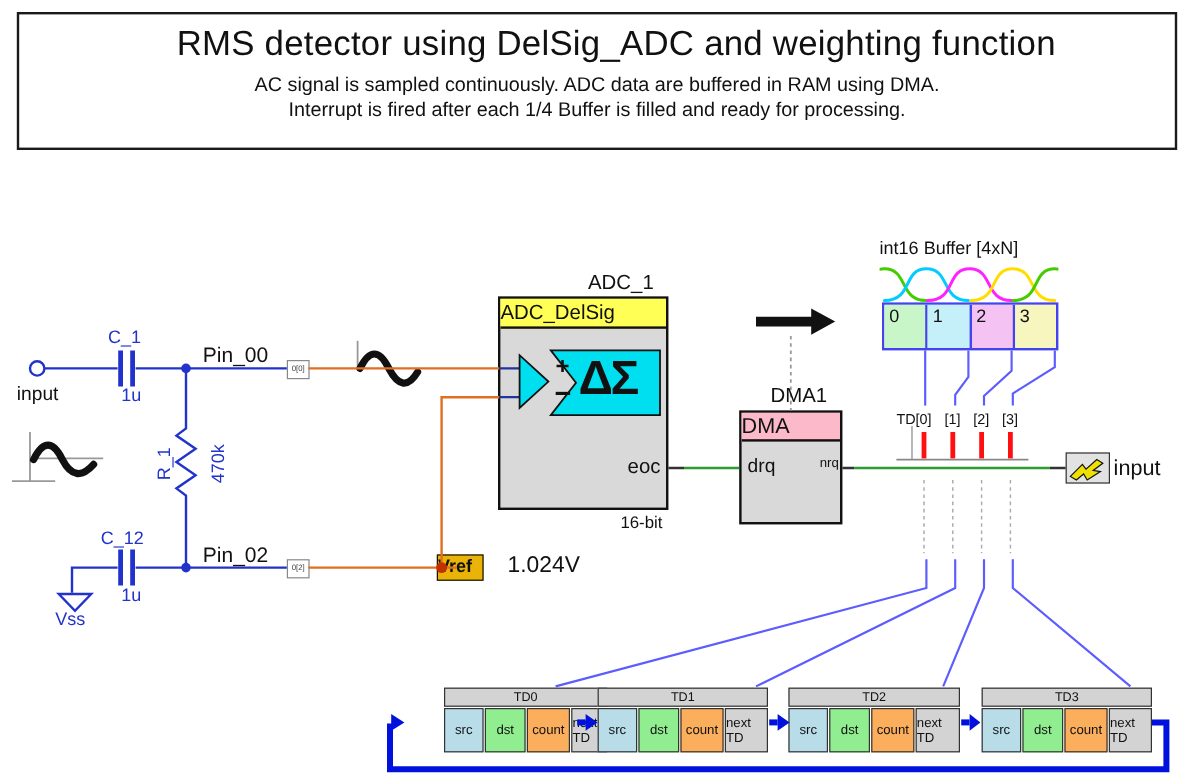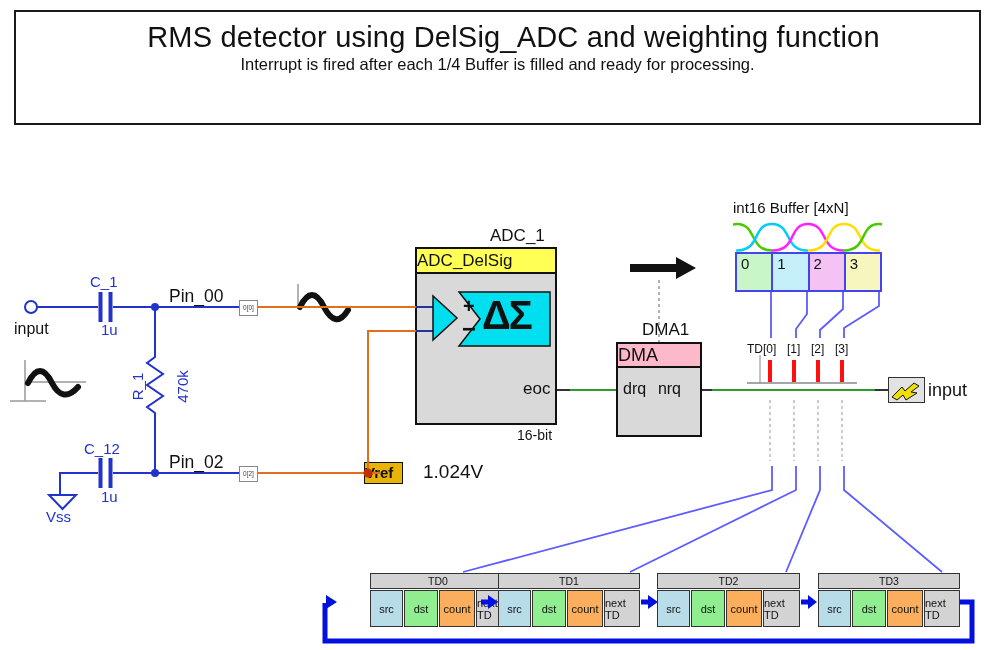--- a/index.html
+++ b/index.html
@@ -51,20 +51,21 @@
   .sym-minus { left:462px; top:315px; font-size:24px; font-weight:bold; }
   .sym-ds { left:482px; top:293px; font-size:40px; font-weight:bold; letter-spacing:-2px; }
 </style>
 </head>
 <body>
 
 <div id="canvas">
 
   <div class="abs title-box">
     <div class="main-title">RMS detector using DelSig_ADC and weighting function</div>
+    <div class="subtitle">AC signal is sampled continuously. ADC data are buffered in RAM using DMA.</div>
     <div class="subtitle" style="margin-top:0">Interrupt is fired after each 1/4 Buffer is filled and ready for processing.</div>
   </div>
 
 
   <span class="lbl" style="left:14px; top:320px; font-size:16px;">input</span>
   <span class="lbl blue" style="left:90px; top:273px; font-size:15px;">C_1</span>
   <span class="lbl blue" style="left:101px; top:321px; font-size:15px;">1u</span>
   <span class="lbl blue rot" style="left:115px; top:378px; width:44px; font-size:15px;">R_1</span>
   <span class="lbl blue rot" style="left:158px; top:378px; width:48px; font-size:15px;">470k</span>
   <span class="lbl blue" style="left:84px; top:440px; font-size:15px;">C_12</span>
@@ -92,21 +93,21 @@
   </div>
   <span class="lbl sym-plus">+</span>
   <span class="lbl sym-minus">−</span>
   <span class="lbl sym-ds">ΔΣ</span>
   <span class="lbl" style="left:517px; top:427px; font-size:14px;">16-bit</span>
 
   <span class="lbl" style="left:642px; top:320px; font-size:17px;">DMA1</span>
   <div class="block dma-block">
     <div class="block-header dma-header">DMA</div>
     <span style="position:absolute; left:5px; top:36px; font-size:16px;">drq</span>
-    <span style="position:absolute; right:19px; top:36px; font-size:16px;">nrq</span>
+    <span style="position:absolute; right:1px; top:36px; font-size:11px;">nrq</span>
   </div>
 
   <span class="lbl" style="left:733px; top:199px; font-size:15px;">int16 Buffer [4xN]</span>
   <div class="abs buffer-row">
     <div class="buf-cell" style="background:#C9F6C9;">0</div>
     <div class="buf-cell" style="background:#C5F0FA;">1</div>
     <div class="buf-cell" style="background:#F4C3F4;">2</div>
     <div class="buf-cell" style="background:#F6F6BE;">3</div>
   </div>
 

